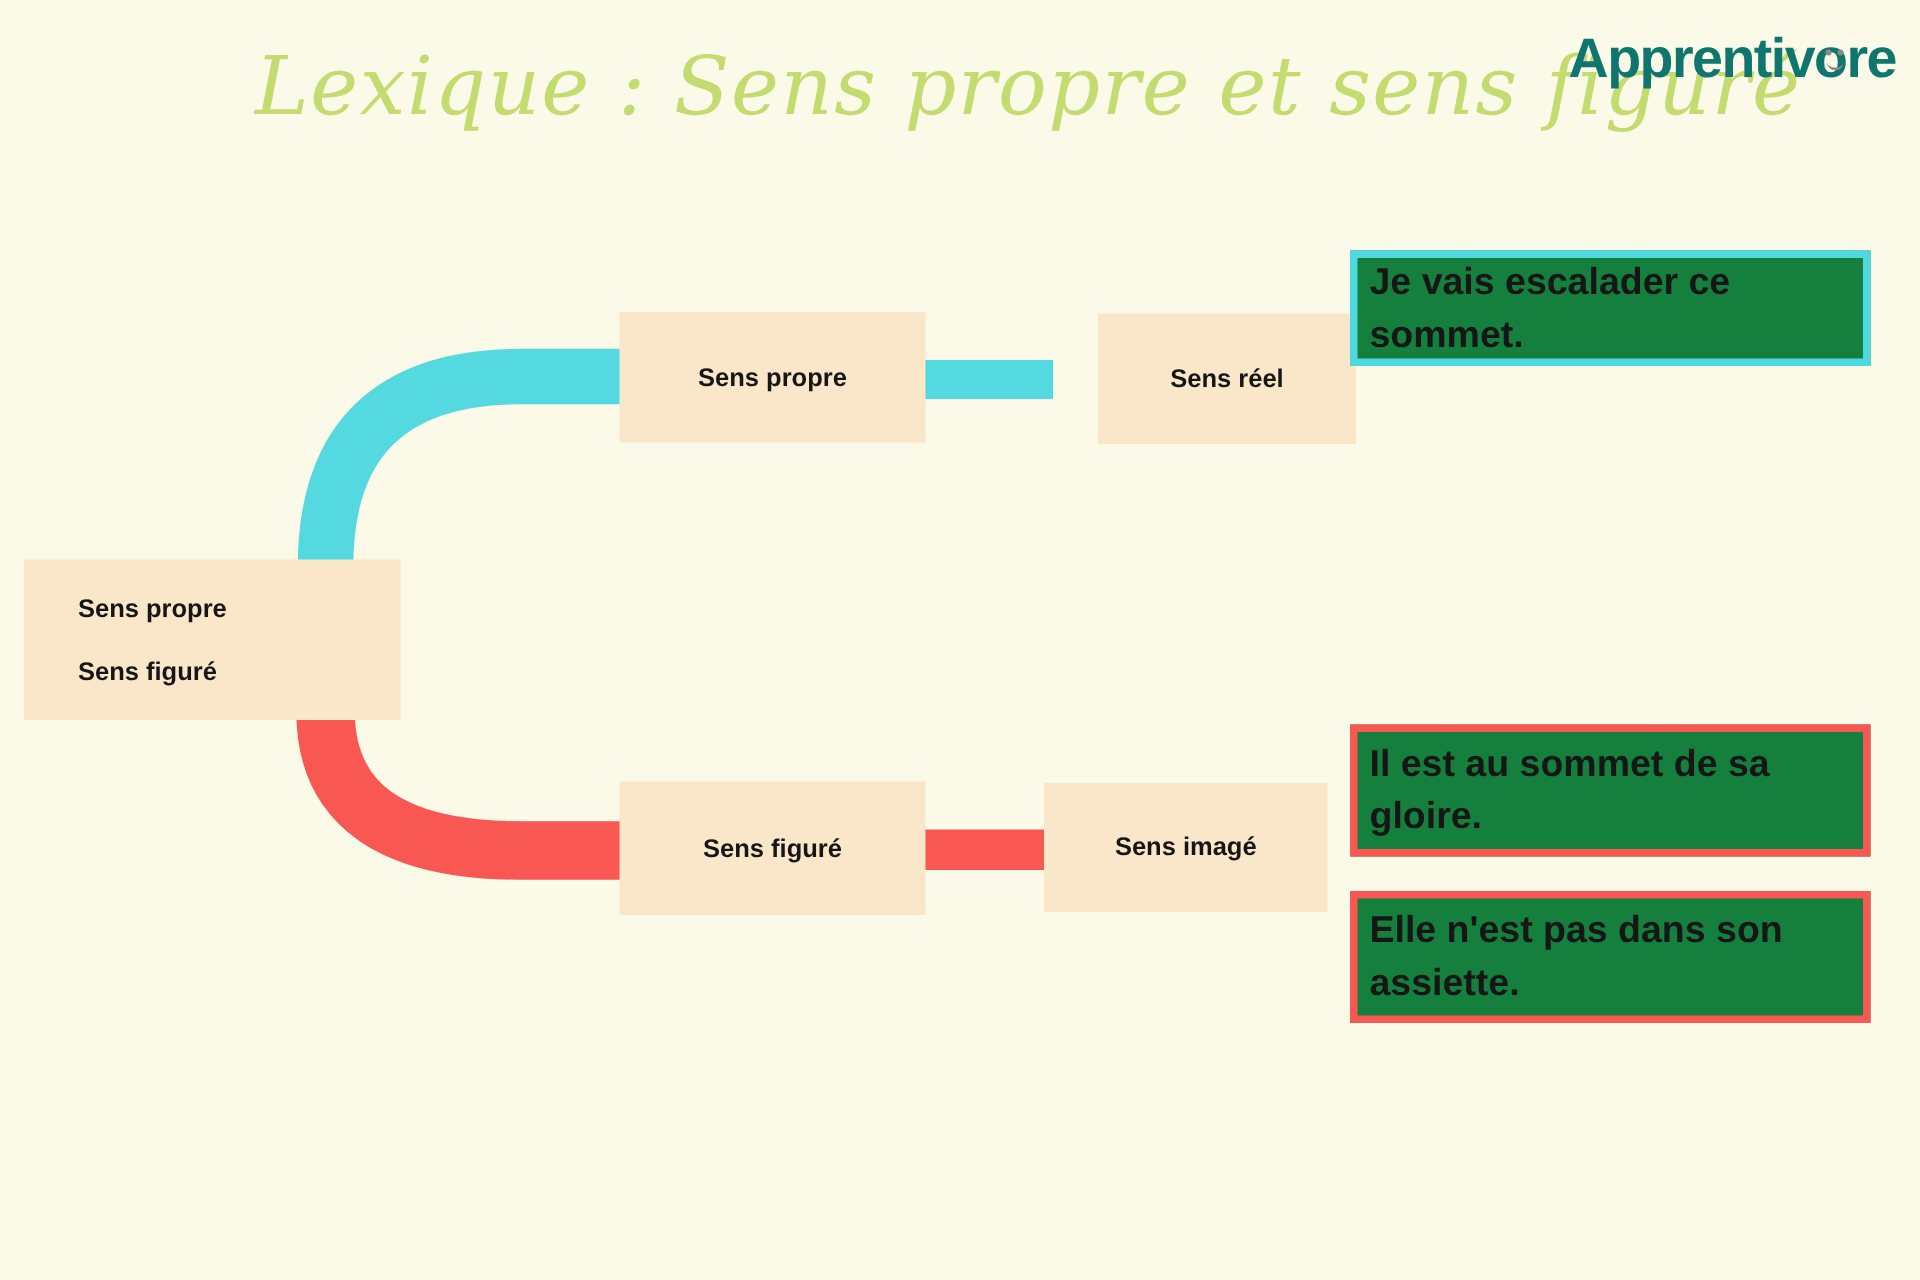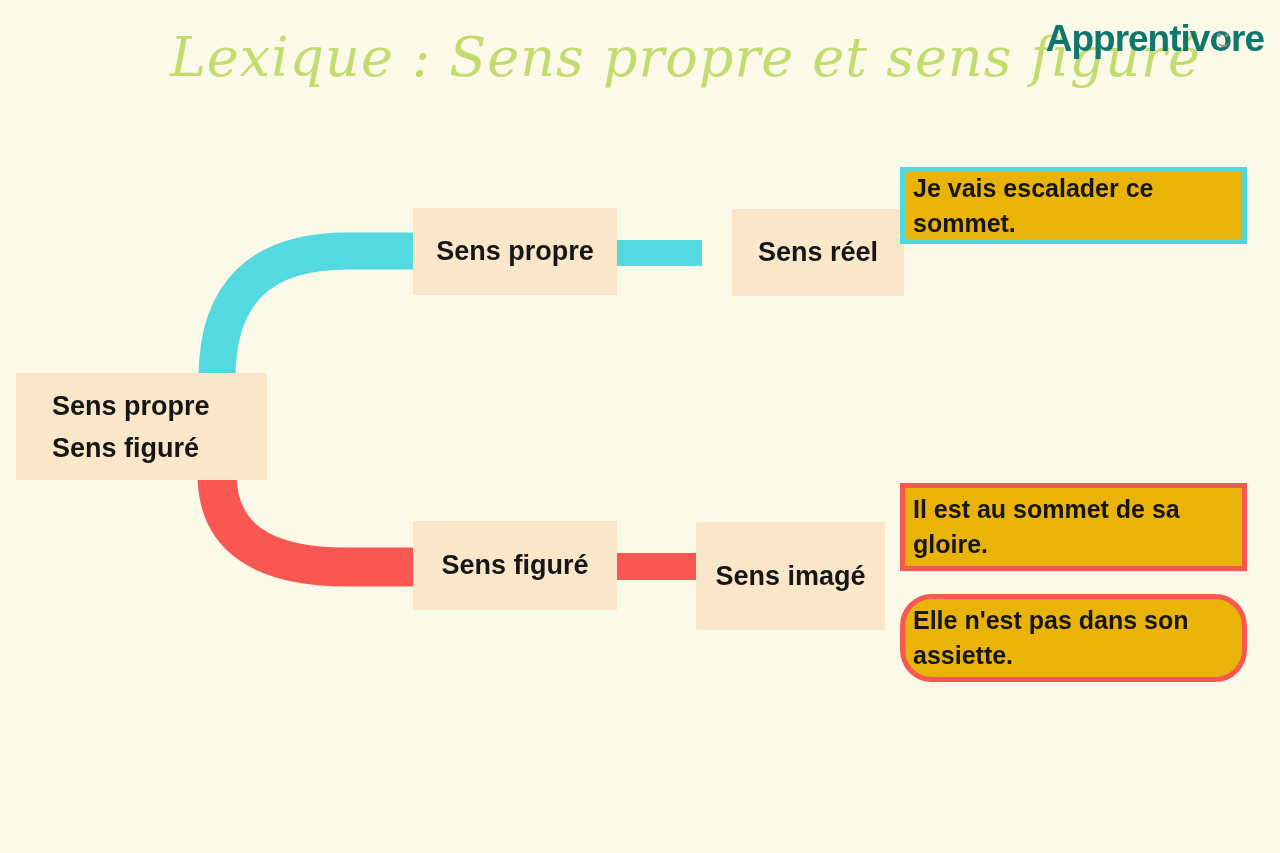--- a/index.html
+++ b/index.html
@@ -76,64 +76,64 @@
     top: 0;
     z-index: 1;
   }
 
   
   .node {
     position: absolute;
     z-index: 2;
     background: #FAE6C8;
     font-weight: bold;
-    font-size: 27px;
+    font-size: 17px;
     display: flex;
     align-items: center;
     justify-content: center;
     box-sizing: border-box;
   }
   .root-node {
     left: 16px;
     top: 373px;
     width: 251px;
     height: 107px;
     flex-direction: column;
     align-items: flex-start;
     justify-content: center;
     padding-left: 36px;
     line-height: 42px;
   }
   .node-sens-propre { left: 413px; top: 208px; width: 204px; height: 87px; }
   .node-sens-reel   { left: 696px; top: 209px; width: 172px; height: 87px; margin-left: 36px; }
   .node-sens-figure { left: 413px; top: 521px; width: 204px; height: 89px; }
-  .node-sens-image  { left: 696px; top: 522px; width: 189px; height: 108px; }
+  .node-sens-image  { left: 696px; top: 522px; width: 189px; height: 86px; }
 
   
   .example {
     position: absolute;
     z-index: 2;
     left: 900px;
     width: 347px;
     box-sizing: border-box;
     border: 5px solid;
-    background: #eab308;
+    background: #15803d;
     font-weight: bold;
     font-size: 25px;
     line-height: 35px;
     padding: 4px 8px;
     display: flex;
     align-items: center;
   }
   .example.teal { border-color: #4ED8DF; }
   .example.red  { border-color: #F85752; }
   .ex-teal-1 { top: 167px; height: 77px; }
   .ex-teal-2 { top: 268px; height: 61px; white-space: nowrap; }
   .ex-red-1  { top: 483px; height: 88px; }
-  .ex-red-2  { top: 594px; height: 88px; border-radius: 32px; }
+  .ex-red-2  { top: 594px; height: 88px; }
 </style>
 </head>
 <body>
 
 <div class="canvas">
 
   <div class="title">Lexique : Sens propre et sens figuré</div>
 
   <div class="brand"><span>Apprentiv</span><span class="o-face">o</span><span>re</span></div>
 

